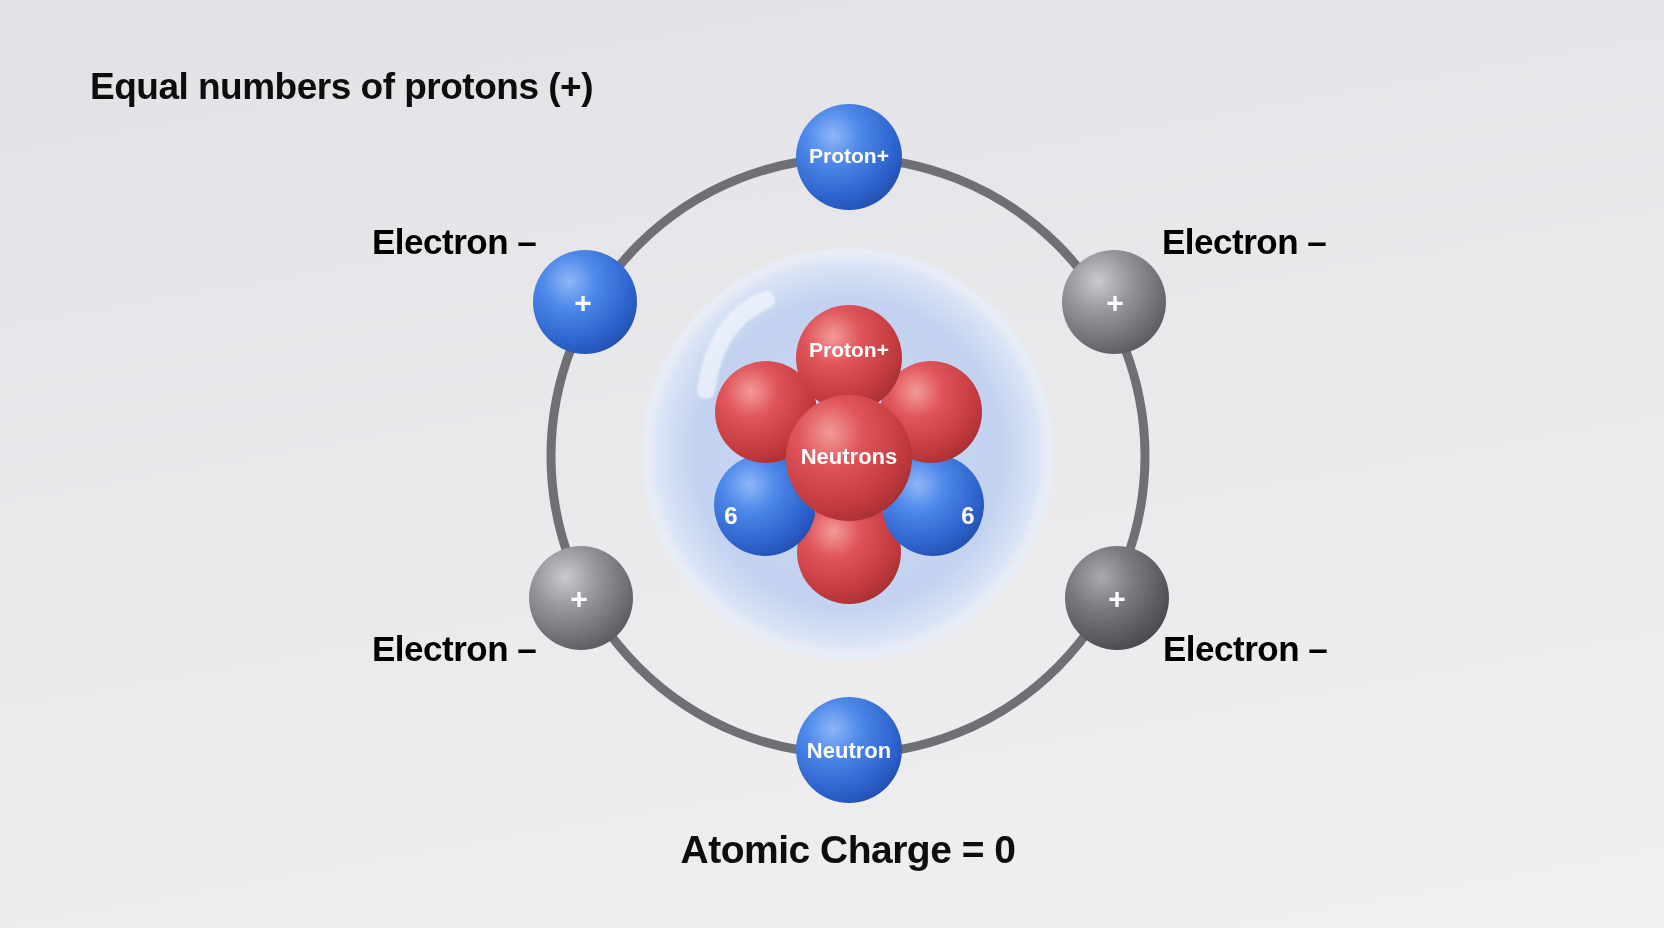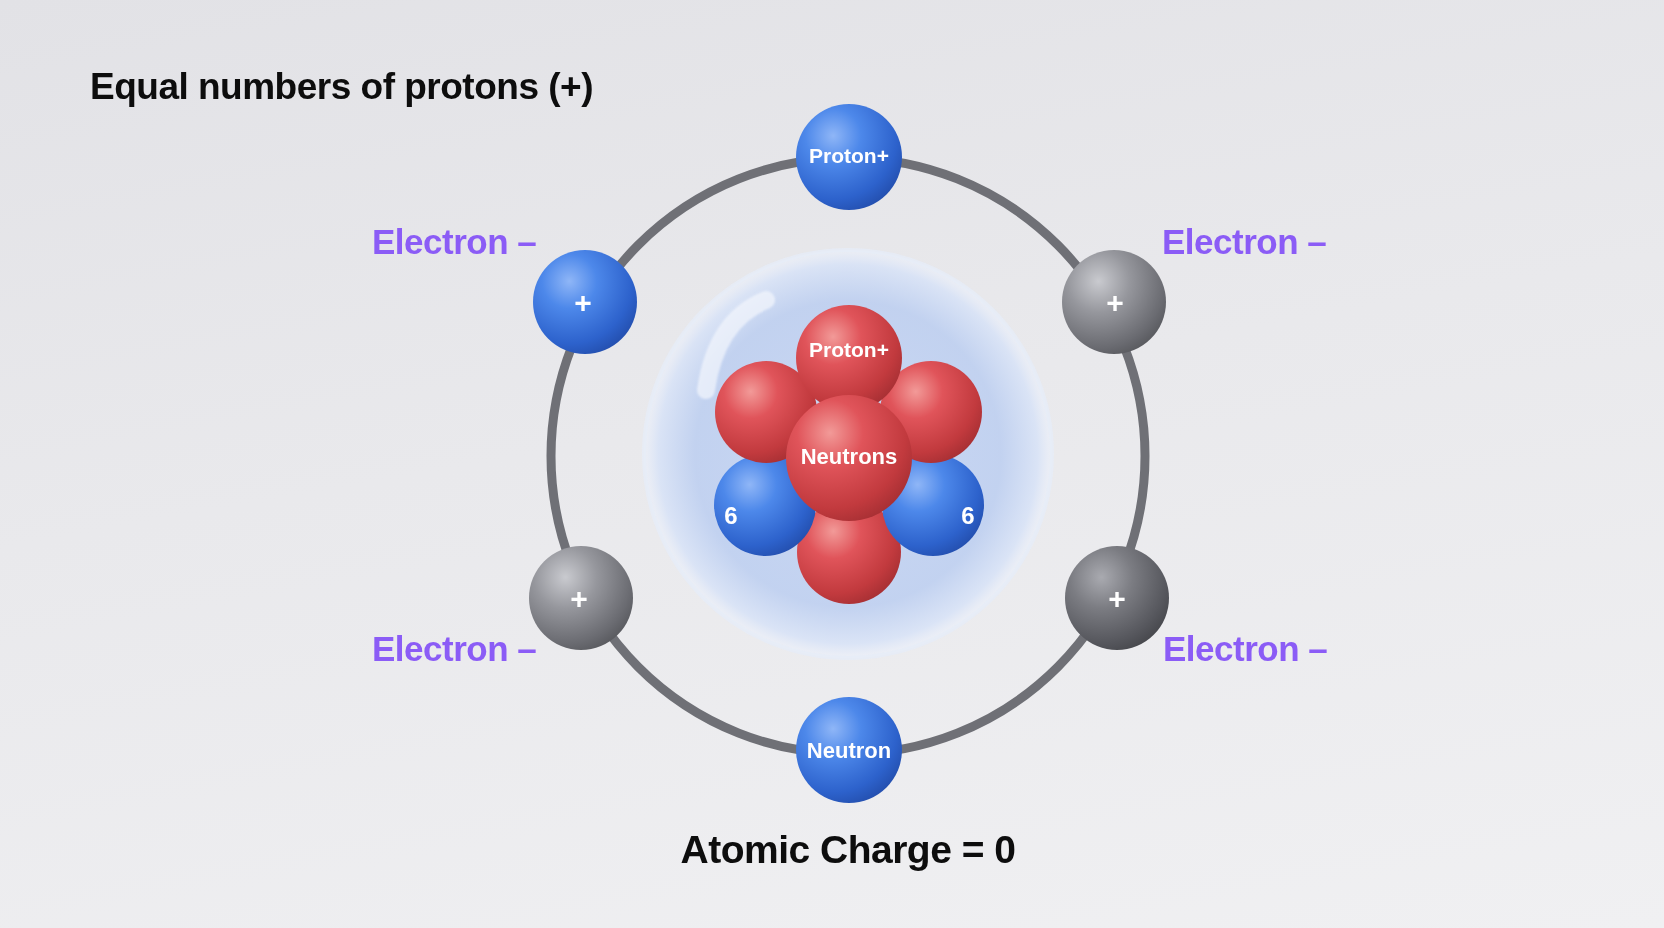--- a/index.html
+++ b/index.html
@@ -9,21 +9,21 @@
     font-family: "Liberation Sans", "DejaVu Sans", sans-serif;
   }
   .stage { position: absolute; left: 16px; top: 0; width: 1664px; height: 692px; border-radius: 12px; }
   .heading {
     position: absolute; left: 74px; top: 62px;
     font-size: 37px; font-weight: bold; color: #0d0d0d; line-height: 49px;
     letter-spacing: -0.5px;
   }
   .heading div { white-space: nowrap; }
   .label {
-    position: absolute; font-size: 35px; font-weight: bold; color: #8b5cf6;
+    position: absolute; font-size: 35px; font-weight: bold; color: #000000;
     white-space: nowrap; letter-spacing: -0.5px;
   }
   .footer {
     position: absolute; left: 0; width: 1664px; top: 828px; text-align: center;
     font-size: 39px; font-weight: bold; color: #0d0d0d; letter-spacing: -0.5px;
   }
   svg text { font-family: "Liberation Sans", "DejaVu Sans", sans-serif; font-weight: bold; }
 </style>
 </head>
 <body>

